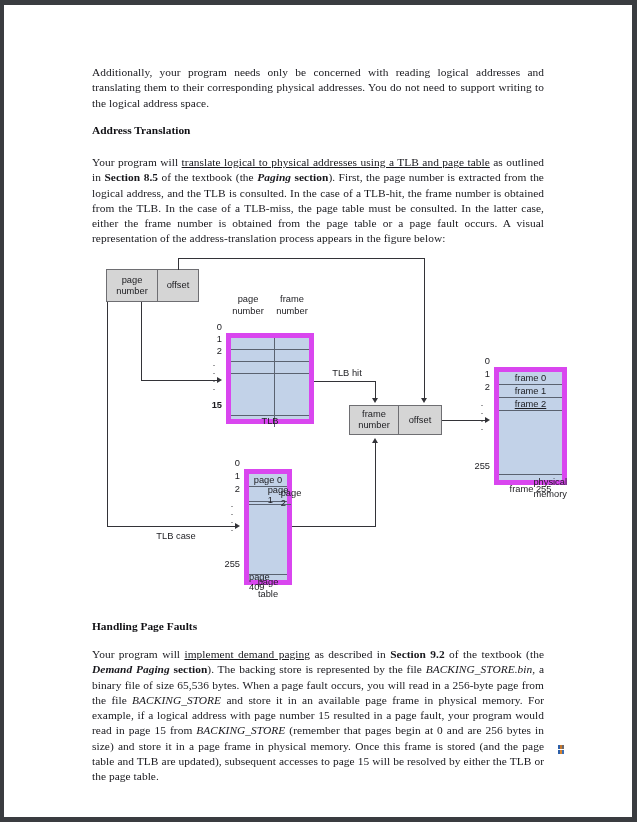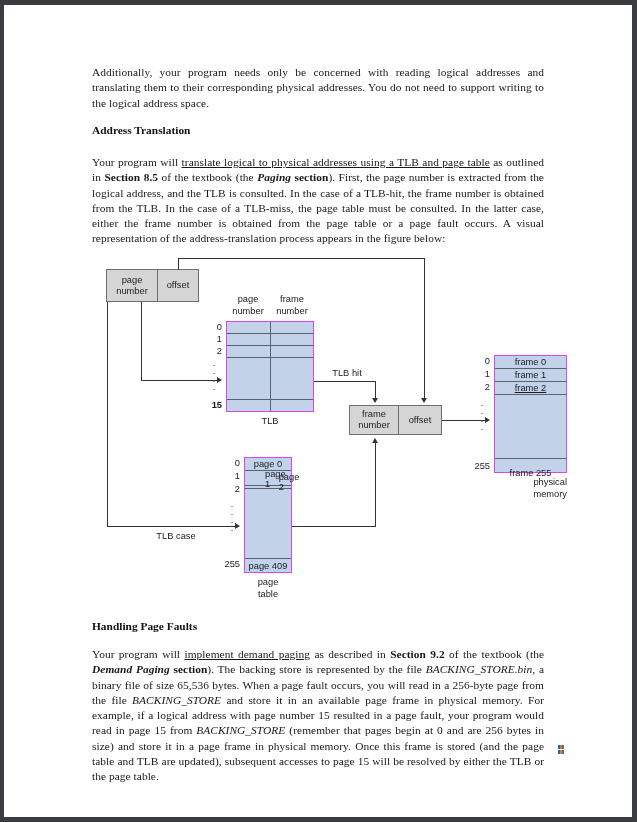--- a/index.html
+++ b/index.html
@@ -62,22 +62,23 @@
     justify-content: center;
     text-align: center;
     font-family: "Liberation Sans", "DejaVu Sans", sans-serif;
     font-size: 9.3px;
     color: #1c1c20;
     line-height: 11px;
   }
   .tbl {
     position: absolute;
     background: #c2d2e8;
-    border: 1px solid #d946ef;
+    border: 5px solid #d946ef;
     box-sizing: border-box;
+    margin-top: 12px;
   }
   .trow {
     position: absolute;
     left: 0; right: 0;
     border-bottom: 1px solid #5a6270;
     box-sizing: border-box;
     display: flex;
     align-items: center;
     justify-content: center;
     font-family: "Liberation Sans", "DejaVu Sans", sans-serif;

